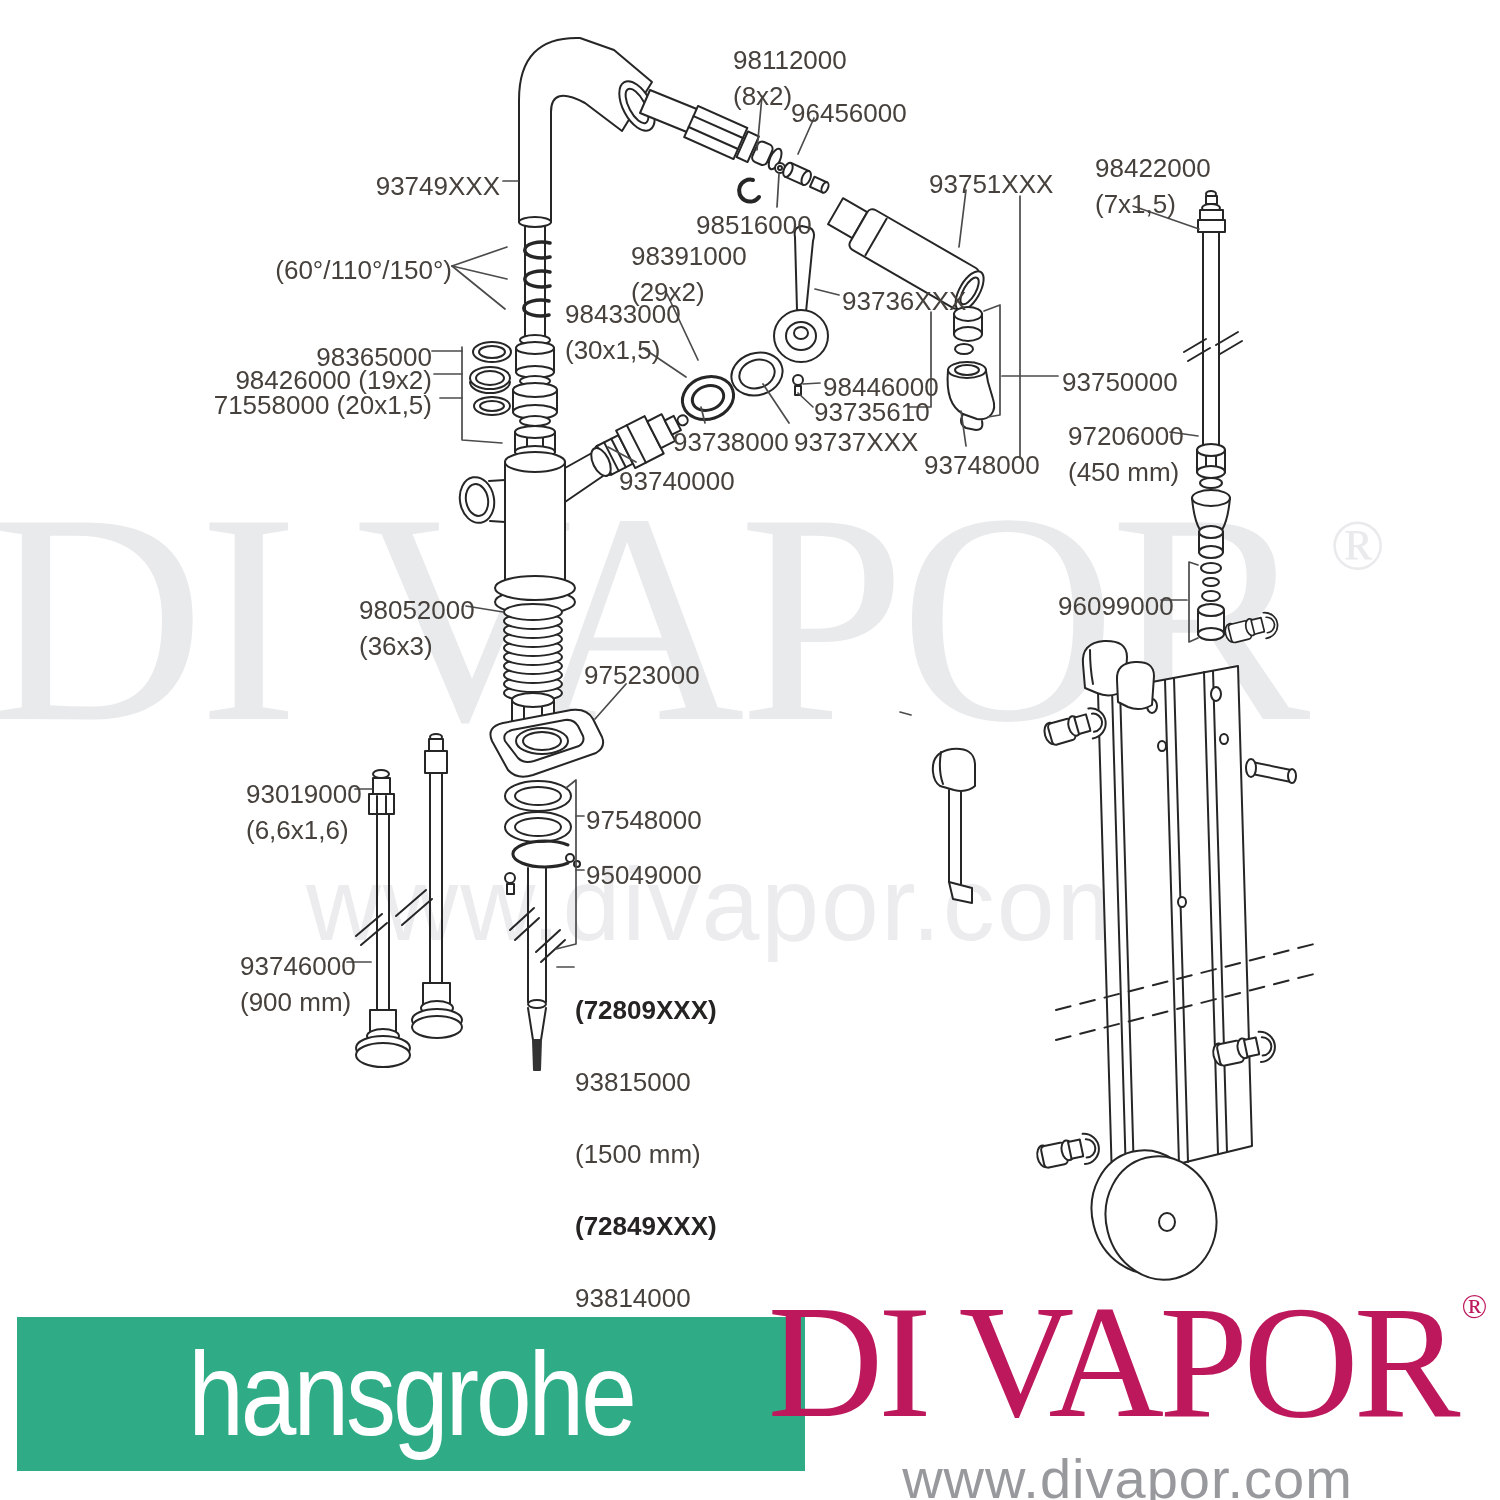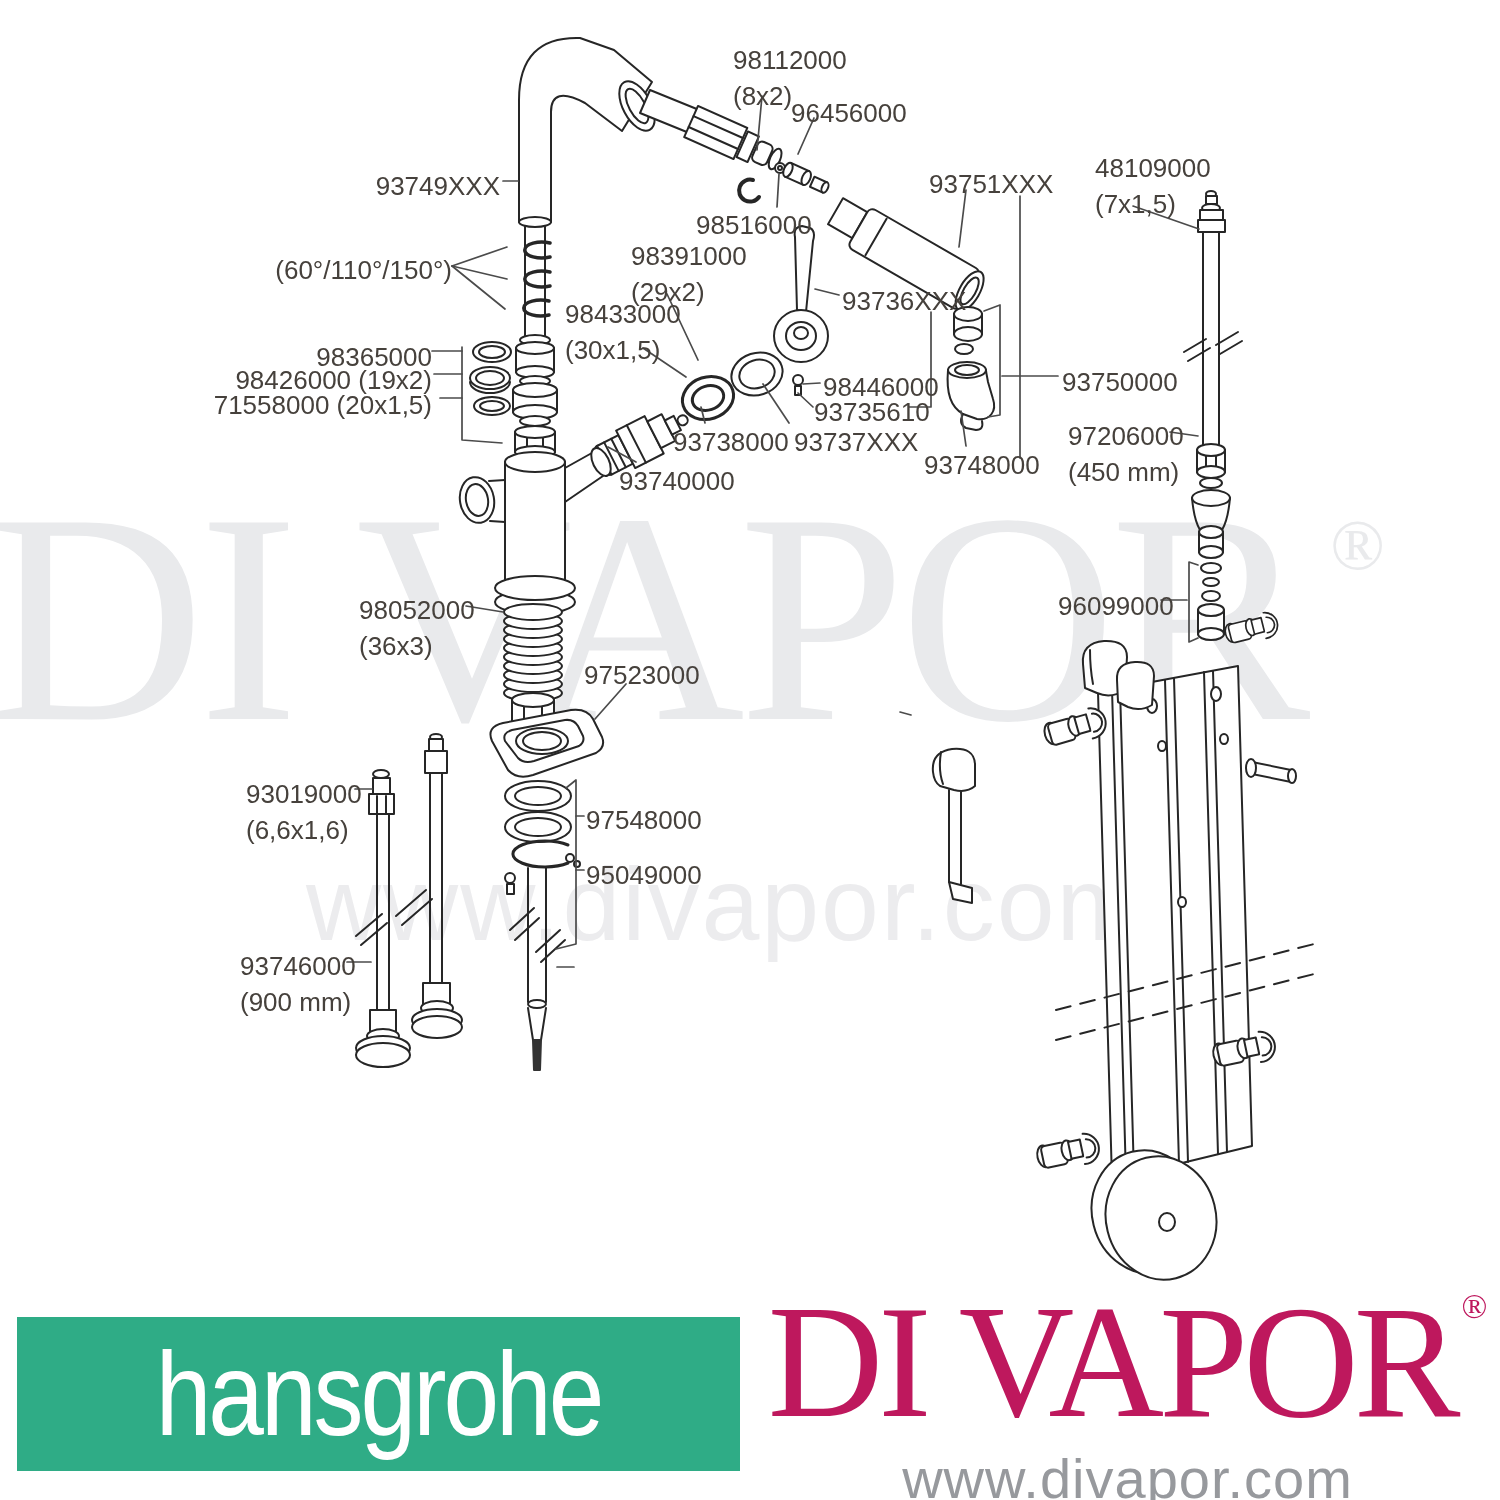--- a/index.html
+++ b/index.html
@@ -13,21 +13,21 @@
   .wm-brand .reg{font-size:72px;letter-spacing:0;position:relative;top:-150px;margin-left:26px;}
   .wm-url{position:absolute;left:306px;top:845px;z-index:0;
     font-size:104px;color:#ececee;letter-spacing:2px;white-space:nowrap;}
   svg.draw{position:absolute;left:0;top:0;z-index:1;}
   
   .lbl{position:absolute;z-index:2;font-size:26px;line-height:36px;
     color:#46413c;white-space:pre-line;}
   .lbl.r{text-align:center;}
   .bold{font-weight:bold;color:#262422;}
   
-  .hg-box{position:absolute;left:17px;top:1317px;width:723px;height:154px;
+  .hg-box{position:absolute;left:17px;top:1317px;width:788px;height:154px;
     background:#2fac86;z-index:3;display:flex;align-items:center;justify-content:center;}
   .hg-box .hg{color:#ffffff;font-size:100px;letter-spacing:-3px;
     transform:scaleY(1.18);transform-origin:center;}
   .dv-box{position:absolute;left:755px;top:1282px;width:745px;z-index:3;text-align:center;}
   .dv-brand{font-family:"Liberation Serif",serif;font-size:160px;line-height:1;
     color:#be185d;letter-spacing:-5px;white-space:nowrap;}
   .dv-brand .reg{font-size:34px;letter-spacing:0;position:relative;top:-98px;margin-left:6px;}
   .dv-url{font-size:56px;color:#97999d;letter-spacing:1px;margin-top:4px;}
 </style>
 </head>
@@ -378,21 +378,21 @@
       <line x1="1020" y1="196" x2="1020" y2="458"></line>
     </g>
   </svg>
 
   <div class="lbl" style="left:733px;top:42px">98112000
 (8x2)</div>
   <div class="lbl" style="left:791px;top:95px">96456000</div>
   <div class="lbl r" style="right:1000px;top:168px">93749XXX</div>
   <div class="lbl" style="left:696px;top:207px">98516000</div>
   <div class="lbl" style="left:929px;top:166px">93751XXX</div>
-  <div class="lbl" style="left:1095px;top:150px">48109000
+  <div class="lbl" style="left:1095px;top:150px">98422000
 (7x1,5)</div>
   <div class="lbl r" style="right:1048px;top:252px">(60°/110°/150°)</div>
   <div class="lbl" style="left:631px;top:238px">98391000
 (29x2)</div>
   <div class="lbl" style="left:565px;top:296px">98433000
 (30x1,5)</div>
   <div class="lbl" style="left:842px;top:283px">93736XXX</div>
   <div class="lbl r" style="right:1068px;top:339px">98365000</div>
   <div class="lbl r" style="right:1068px;top:362px">98426000 (19x2)</div>
   <div class="lbl r" style="right:1068px;top:387px">71558000 (20x1,5)</div>
@@ -408,20 +408,28 @@
   <div class="lbl" style="left:359px;top:592px">98052000
 (36x3)</div>
   <div class="lbl" style="left:1058px;top:588px">96099000</div>
   <div class="lbl" style="left:584px;top:657px">97523000</div>
   <div class="lbl" style="left:246px;top:776px">93019000
 (6,6x1,6)</div>
   <div class="lbl" style="left:586px;top:802px">97548000</div>
   <div class="lbl" style="left:586px;top:857px">95049000</div>
   <div class="lbl" style="left:240px;top:948px">93746000
 (900 mm)</div>
+  <div class="lbl" style="left:575px;top:956px">
+    <div class="bold">(72809XXX)</div>
+    <div>93815000</div>
+    <div>(1500 mm)</div>
+    <div class="bold">(72849XXX)</div>
+    <div>93814000</div>
+    <div>(1400 mm)</div>
+  </div>
 
   <div class="hg-box">
     <span class="hg">hansgrohe</span>
   </div>
   <div class="dv-box">
     <div class="dv-brand"><span>DI VAPOR</span><span class="reg">®</span></div>
     <div class="dv-url">www.divapor.com</div>
   </div>
 
 </div>

